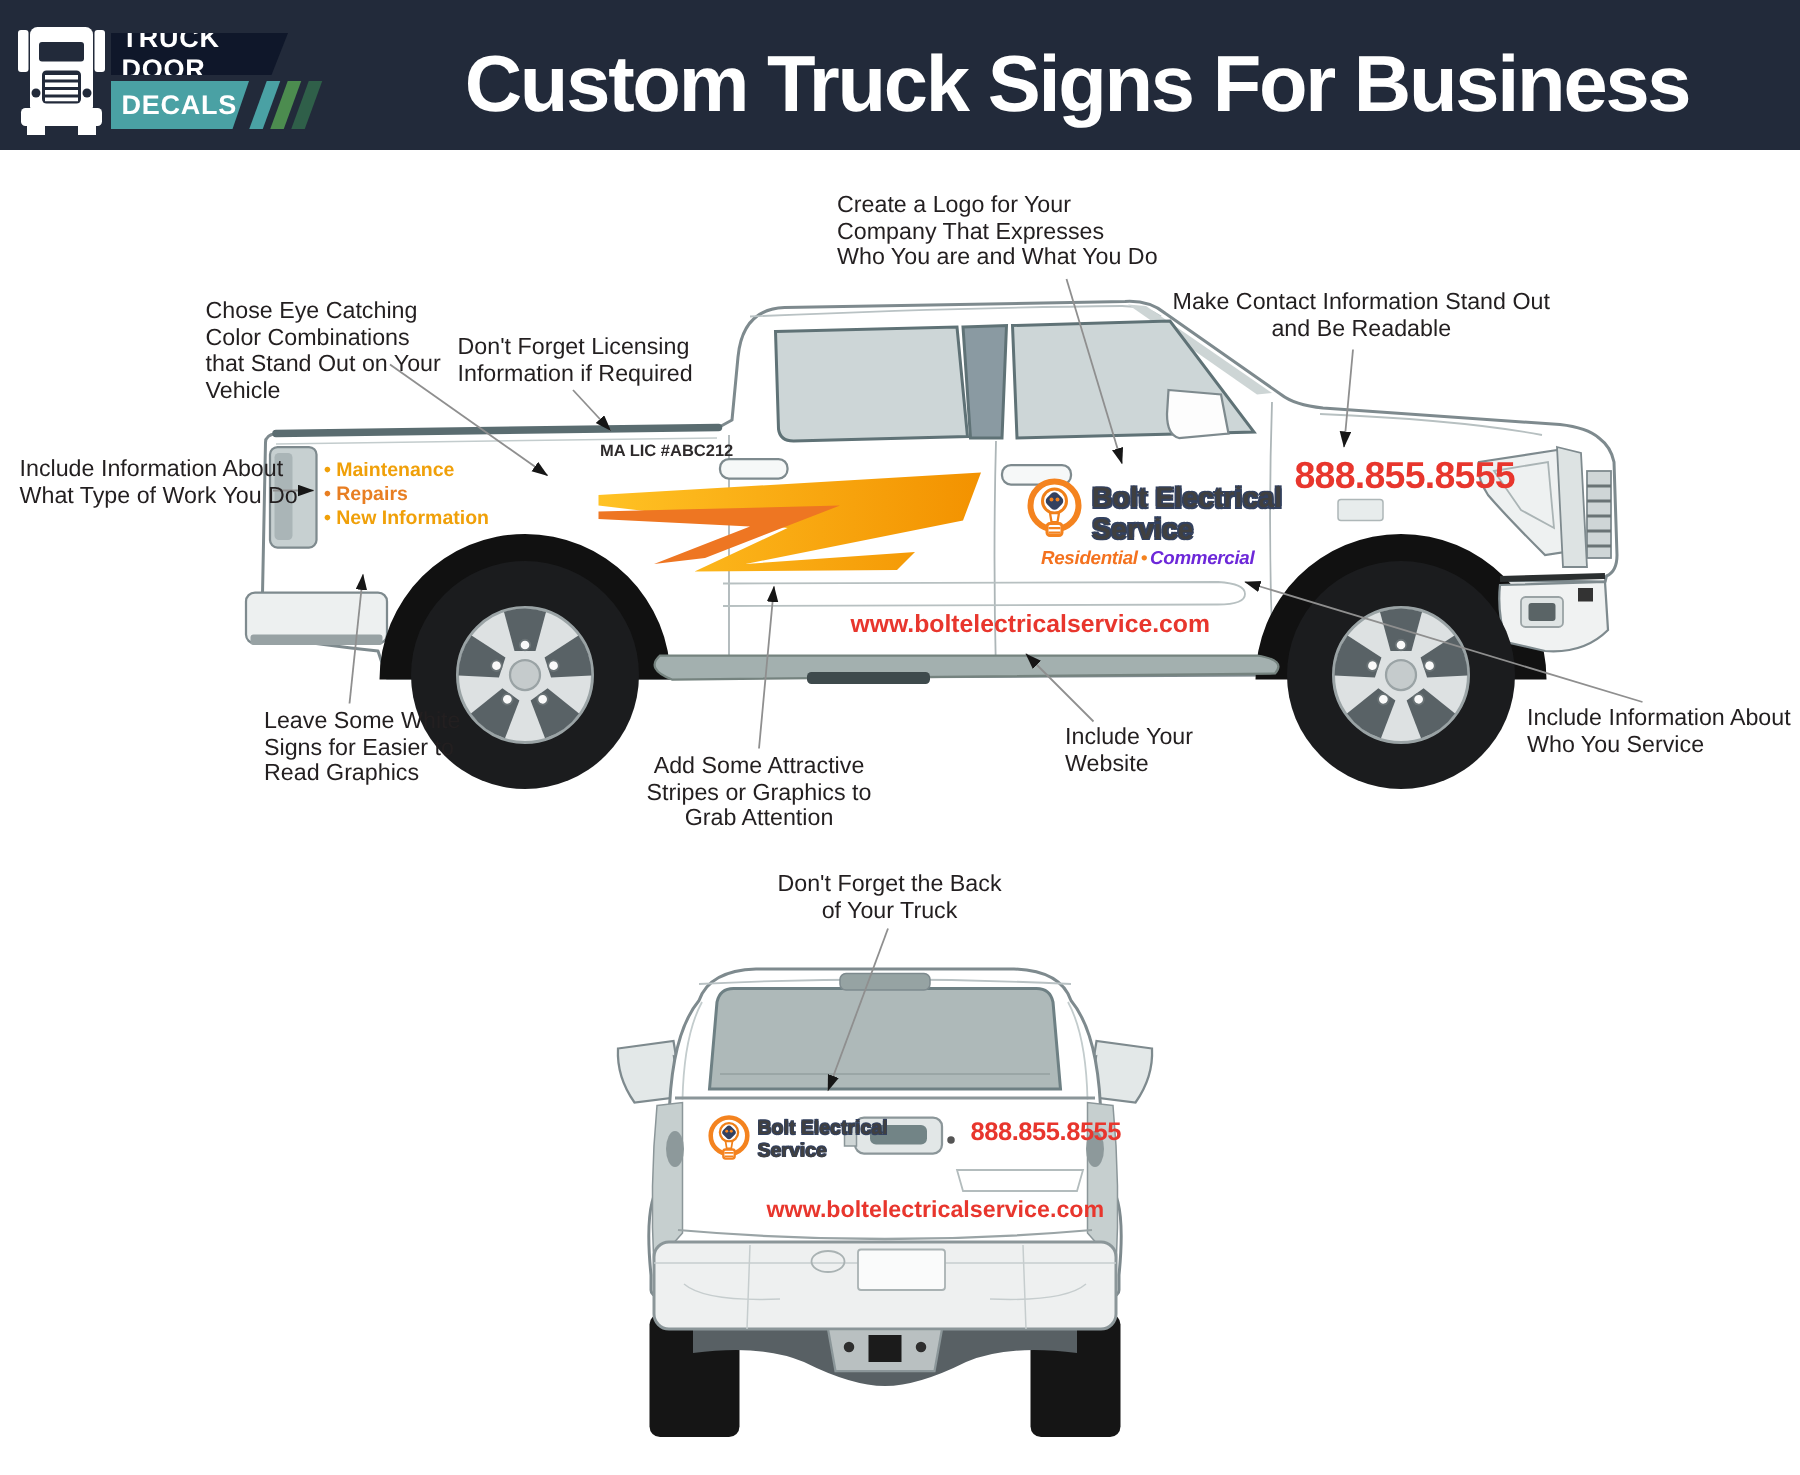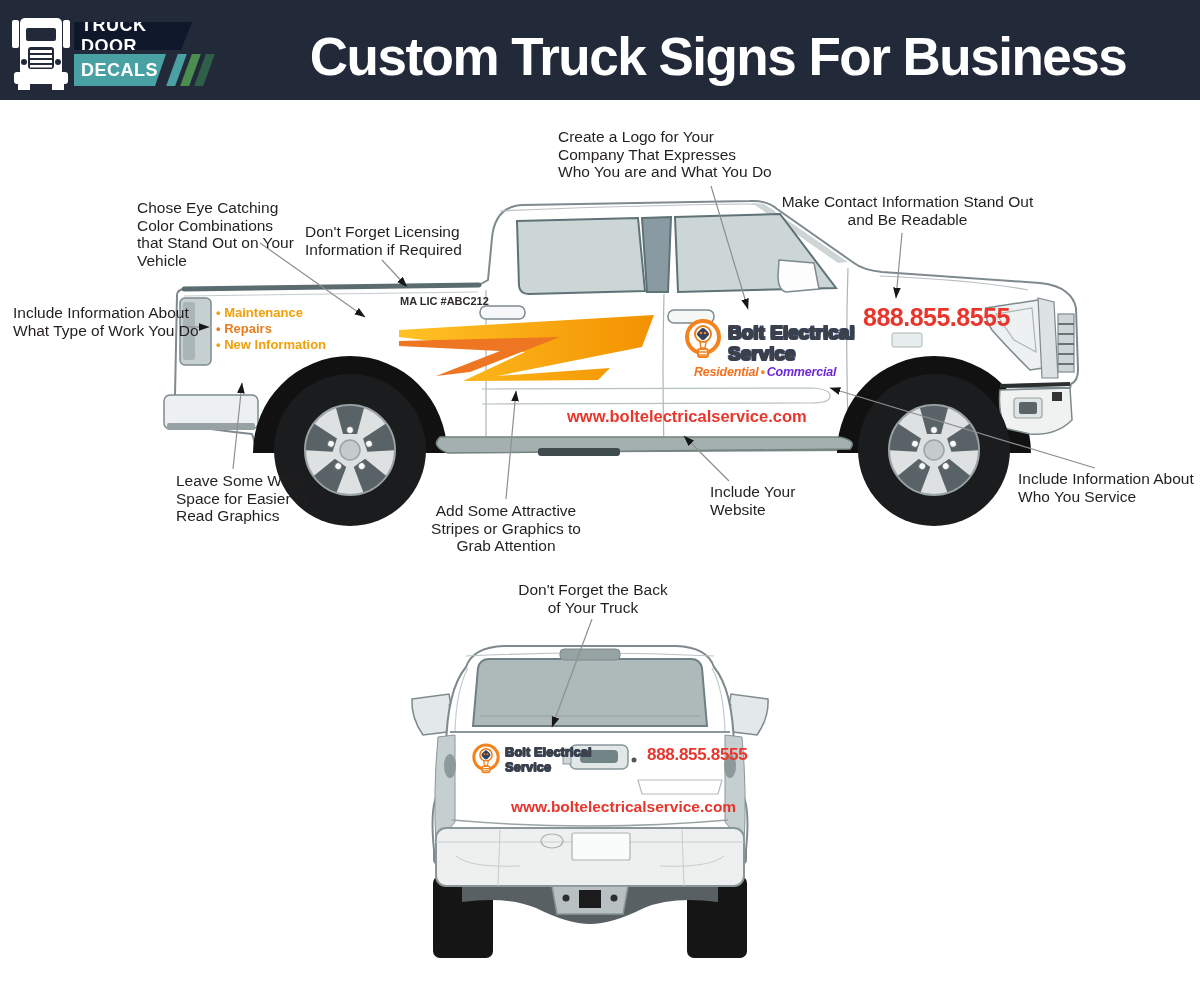--- a/index.html
+++ b/index.html
@@ -290,21 +290,21 @@
 and Be Readable</div>
   <div class="ann a-chose">Chose Eye Catching
 Color Combinations
 that Stand Out on Your
 Vehicle</div>
   <div class="ann a-lic">Don't Forget Licensing
 Information if Required</div>
   <div class="ann a-type">Include Information About
 What Type of Work You Do</div>
   <div class="ann a-white">Leave Some White
-Space for Easier to
+Signs for Easier to
 Read Graphics</div>
   <div class="ann a-stripes">Add Some Attractive
 Stripes or Graphics to
 Grab Attention</div>
   <div class="ann a-web">Include Your
 Website</div>
   <div class="ann a-who">Include Information About
 Who You Service</div>
   <div class="ann a-back">Don't Forget the Back
 of Your Truck</div>

